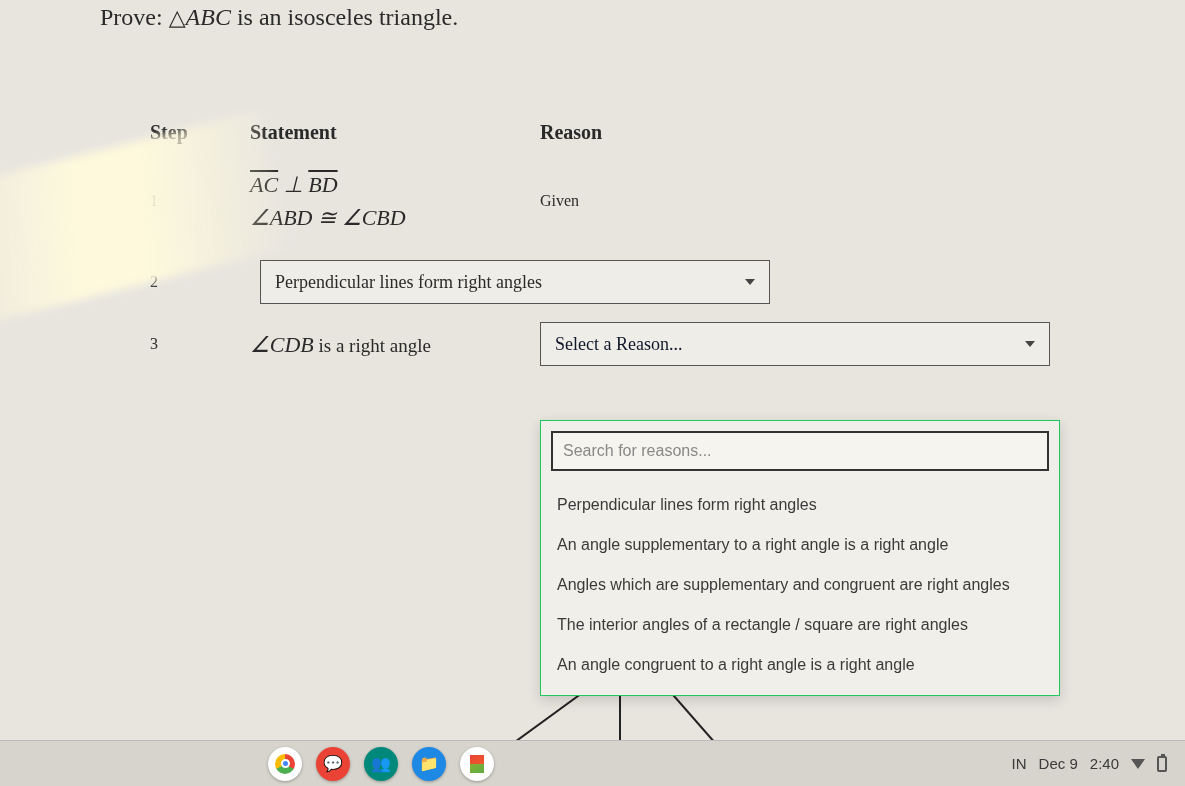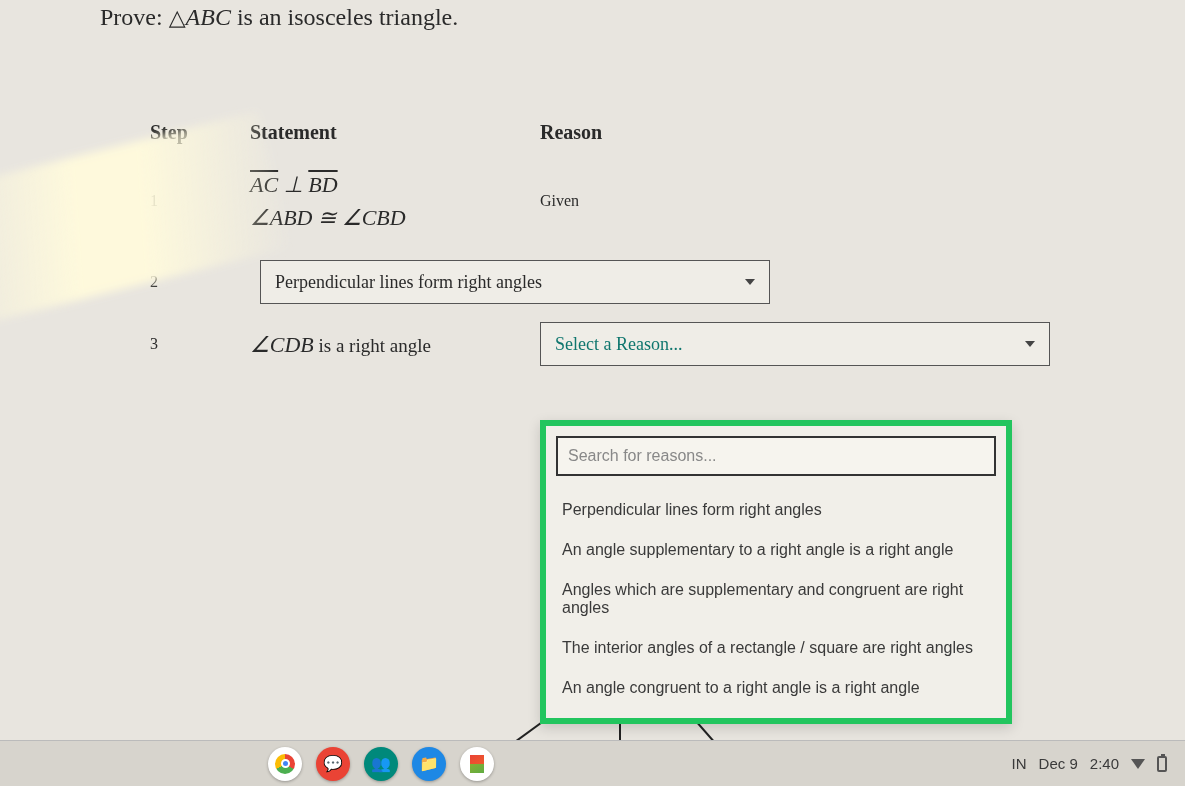--- a/index.html
+++ b/index.html
@@ -58,34 +58,34 @@
     height: 44px;
     display: flex;
     align-items: center;
     justify-content: space-between;
     padding: 0 14px;
     font-size: 18px;
     font-family: Georgia, serif;
     width: 510px;
     cursor: pointer;
   }
-  .select-box.placeholder { color: #0f766e; }
+  .select-box.placeholder { color: #0f172a; }
   .caret {
     width: 0; height: 0;
     border-left: 5px solid transparent;
     border-right: 5px solid transparent;
     border-top: 6px solid #444;
   }
   .dropdown-panel {
     position: absolute;
     left: 540px;
     top: 420px;
-    width: 472px;
+    width: 520px;
     background: #f1efe9;
-    border: 6px solid #22c55e;
+    border: 1px solid #22c55e;
     box-shadow: 0 4px 12px rgba(0,0,0,0.15);
     z-index: 20;
     font-family: 'Segoe UI', Arial, sans-serif;
   }
   .search-wrap { padding: 10px; }
   .search-input {
     width: 100%;
     height: 40px;
     border: 2px solid #333;
     padding: 0 10px;

